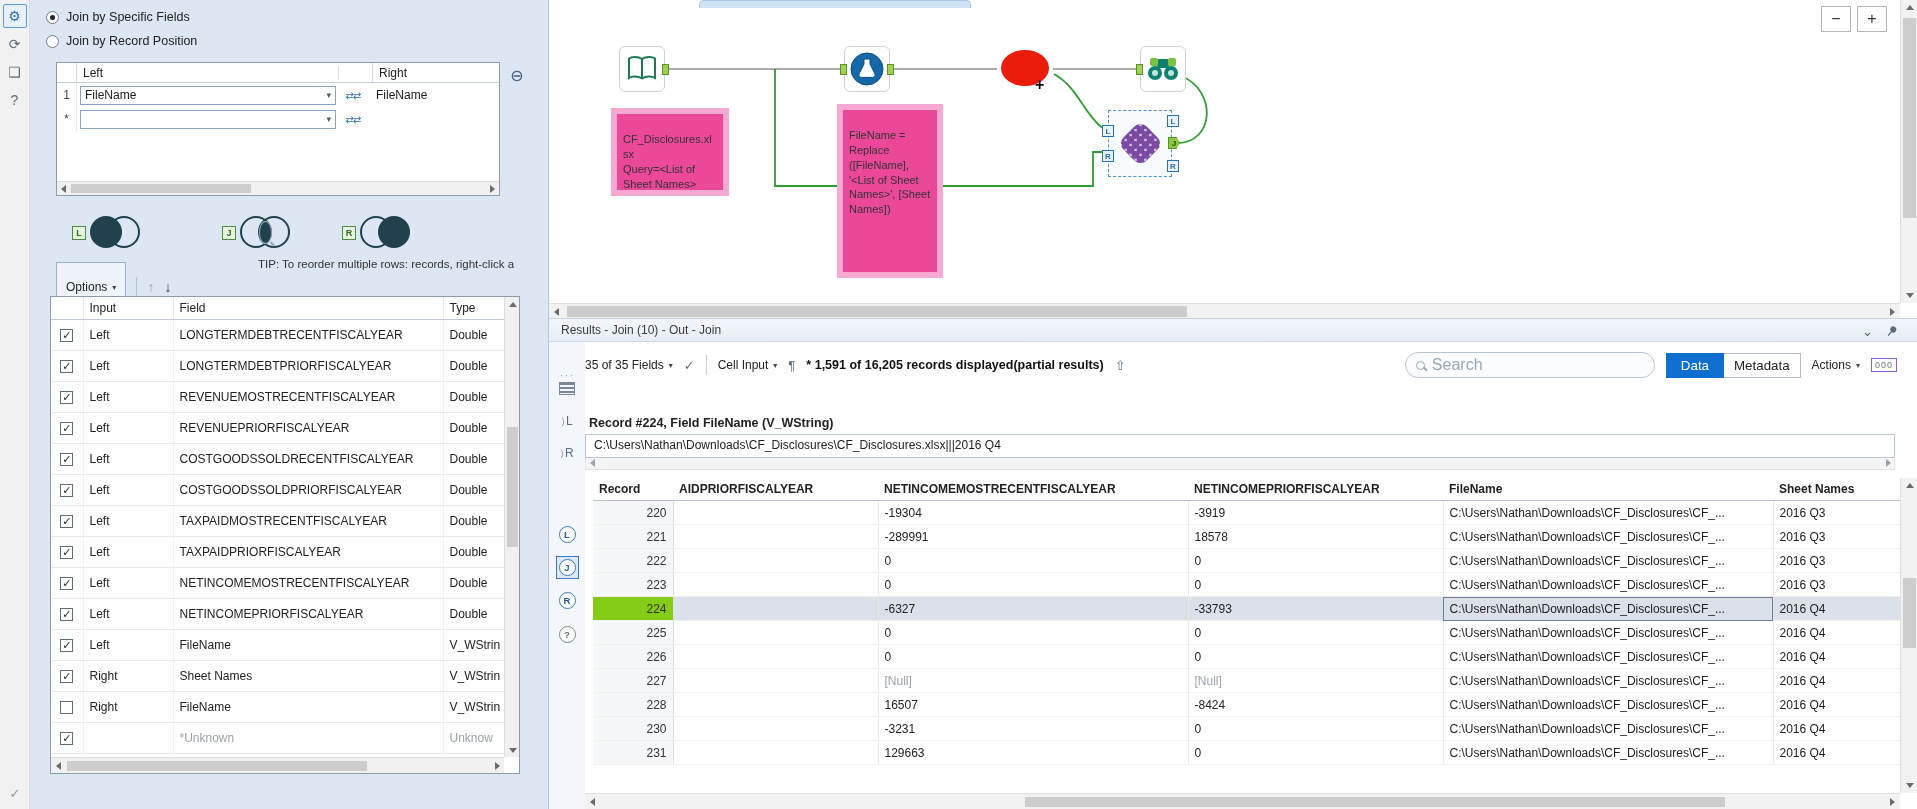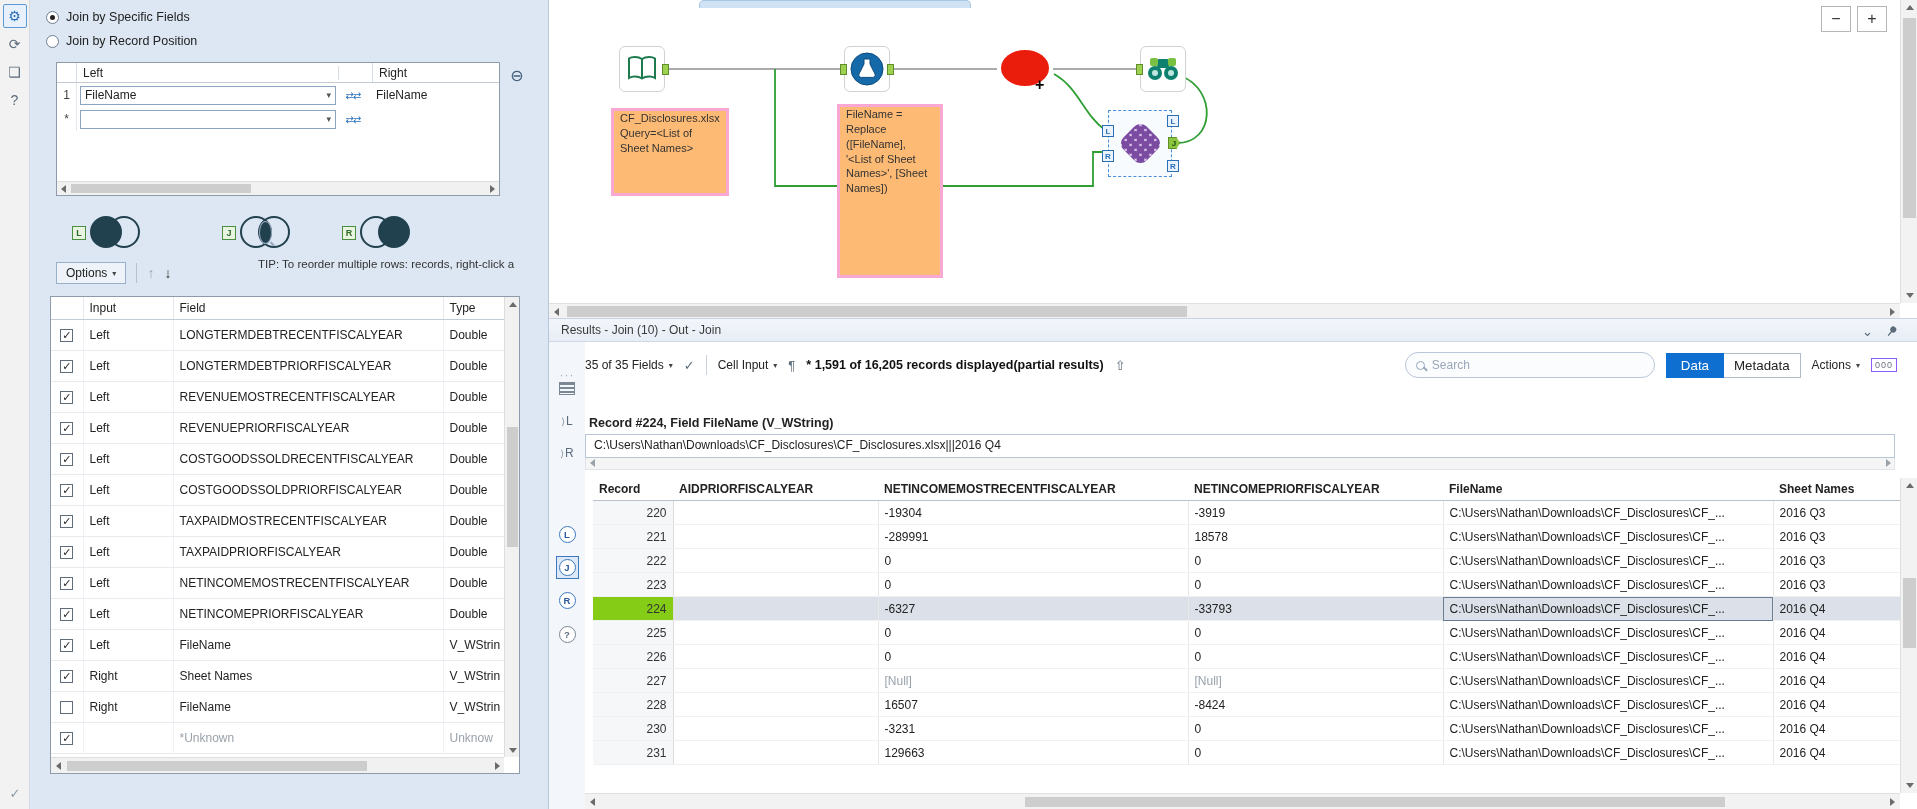--- a/index.html
+++ b/index.html
@@ -38,21 +38,21 @@
 .vlabel{width:14px;height:14px;border:1px solid #4a8f3f;background:#e8f4e0;color:#2f6b28;font-size:9px;font-weight:bold;display:flex;align-items:center;justify-content:center}
 .vcircles{position:relative;width:52px;height:34px;display:block}
 .vcircles i{position:absolute;top:0;width:32px;height:32px;border:2px solid #21414e;border-radius:50%;background:transparent}
 .vcircles .c1{left:0}
 .vcircles .c2{left:18px}
 .vl .c1{background:#21414e}
 .vr .c2{background:#21414e}
 .vj .lens{position:absolute;left:19px;top:5px;width:13px;height:23px;background:#21414e;border-radius:50%}
 
 .options-row{position:absolute;left:26px;top:262px;display:flex;align-items:center;gap:10px}
-.options-btn{background:#eef3f9;border:1px solid #9ab0c8;padding:3px 9px;font-size:12px;display:flex;align-items:center;gap:5px}
+.options-btn{background:#eef3f9;border:1px solid #9ab0c8;padding:17px 9px;font-size:12px;display:flex;align-items:center;gap:5px}
 .options-btn::after{content:"▾";font-size:8px;color:#444}
 .vsep{width:1px;height:20px;background:#b6c2d0}
 .mv-arrow{font-size:14px}
 .mv-up{color:#9aa6b2}
 .mv-dn{color:#333}
 #tip{position:absolute;left:228px;top:258px;width:288px;font-size:11.5px;color:#333;white-space:nowrap;overflow:hidden}
 
 #fields-table{position:absolute;left:20px;top:296px;width:470px;height:478px;background:#fff;border:1px solid #8d9bab}
 #fields-table table{border-collapse:collapse;table-layout:fixed;width:453px}
 #fields-table th{font-weight:normal;text-align:left;border-bottom:1px solid #c3ccd6;border-right:1px solid #e4e9ef;height:22px;padding:0 6px;background:#fff}
@@ -71,21 +71,21 @@
 .tri-d{width:0;height:0;border-left:4px solid transparent;border-right:4px solid transparent;border-top:5px solid #6b6b6b}
 .tri-l{width:0;height:0;border-top:4px solid transparent;border-bottom:4px solid transparent;border-right:5px solid #6b6b6b}
 .tri-r{width:0;height:0;border-top:4px solid transparent;border-bottom:4px solid transparent;border-left:5px solid #6b6b6b}
 
 
 #right{position:absolute;left:549px;top:0;width:1368px;height:809px}
 #canvas{position:absolute;left:0;top:0;width:1368px;height:318px;background:#fff;overflow:hidden}
 #canvas-tab{position:absolute;left:150px;top:0;width:272px;height:8px;background:#cfe3f5;border:1px solid #aac6e2;border-bottom:none;border-radius:5px 5px 0 0}
 .tool-plate{position:absolute;width:46px;height:46px;background:#fff;border:1px solid #d2d2d2;border-radius:6px;display:flex;align-items:center;justify-content:center}
 .anchor{position:absolute;width:7px;height:11px;background:#9dd14f;border:1px solid #5f8f2b}
-.annotation{position:absolute;border:3px solid #f9a8d4;background:#fdba74;padding:0 6px;font-size:11px;line-height:1.35;color:#333;white-space:pre-wrap;overflow-wrap:anywhere}
+.annotation{position:absolute;border:6px solid #f9a8d4;background:#ec4899;padding:18px 6px;font-size:11px;line-height:1.35;color:#333;white-space:pre-wrap;overflow-wrap:anywhere}
 #red-tool{position:absolute;left:452px;top:50px;width:48px;height:36px;background:#ea1c0c;border-radius:50%}
 #cursor-plus{position:absolute;left:486px;top:76px;font-size:16px;font-weight:bold;color:#000}
 #join-sel{position:absolute;left:559px;top:110px;width:64px;height:67px;border:1px dashed #4a90d9;background:rgba(220,235,250,.2)}
 #join-blob{position:absolute;left:15px;top:16px;width:33px;height:33px;background:#7a4ba0;transform:rotate(45deg);border-radius:9px;background-image:radial-gradient(#e6d6f2 1.3px,rgba(0,0,0,0) 1.4px);background-size:7px 7px}
 .jlabel{position:absolute;width:12px;height:12px;font-size:8px;font-weight:bold;display:flex;align-items:center;justify-content:center;background:#eaf2fb;border:1px solid #2a6fb8;color:#2a6fb8}
 .jlabel.green{background:#8cc63f;border:1px solid #5f8f2b;color:#1d4d12;clip-path:polygon(0 0,70% 0,100% 50%,70% 100%,0 100%)}
 .zoom{position:absolute;top:6px;width:30px;height:26px;border:1px solid #b5b5b5;background:#fff;display:flex;align-items:center;justify-content:center;font-size:16px;color:#333}
 #cv-vscroll{position:absolute;right:0;top:0;width:17px;height:303px;background:#f2f2f2;border-left:1px solid #e0e0e0}
 #cv-hscroll{position:absolute;left:0;bottom:0;right:17px;height:15px;background:#f2f2f2;border-top:1px solid #e0e0e0}
 
@@ -101,21 +101,21 @@
 .rail-circ{display:inline-flex;width:17px;height:17px;border:1px solid #3c78c0;border-radius:50%;align-items:center;justify-content:center;font-size:9.5px;font-weight:bold;color:#2a5a9c;background:#fff}
 .rail-sel{display:inline-flex;width:23px;height:23px;border:1px solid #3c78c0;background:#dde9f7;align-items:center;justify-content:center}
 .rail-circ.help{border-color:#7b8794;color:#5c6b7a}
 #res-toolbar{position:absolute;left:36px;right:20px;top:30px;height:34px;display:flex;align-items:center;gap:11px}
 .dd{display:flex;align-items:center;gap:5px;color:#222}
 .dd::after{content:"▾";font-size:8px;color:#444}
 .tb-sep{width:1px;height:20px;background:#c9d2dc}
 .tb-icon{color:#5c6b7a;font-size:13px}
 #records-info{font-weight:bold;font-size:12.5px;color:#111}
 #search-box{margin-left:auto;width:250px;height:26px;border:1px solid #b9c6d8;border-radius:13px;background:#fbfcfe;display:flex;align-items:center;padding:0 10px;gap:7px}
-#search-box input{border:none;outline:none;background:transparent;font-family:inherit;font-size:12px;width:190px;color:#333}
+#search-box input{border:none;outline:none;background:transparent;font-family:inherit;font-size:16px;width:190px;color:#333}
 #search-box input::placeholder{color:#9aa7b8}
 .lens{width:9px;height:9px;border:1.5px solid #97a7bb;border-radius:50%;position:relative;flex:none}
 .lens::after{content:"";position:absolute;width:5px;height:1.5px;background:#97a7bb;transform:rotate(45deg);right:-4px;bottom:-1px}
 #btn-data{background:#0f6fd0;border:1px solid #0f6fd0;color:#fff;padding:4px 14px}
 #btn-meta{background:#fff;border:1px solid #b3bcc8;border-left:none;color:#222;padding:4px 10px}
 #page-box{border:1px solid #8b5cf6;color:#6b7684;font-size:9px;padding:1px 3px;letter-spacing:1px}
 #cell-info{position:absolute;left:40px;top:98px;font-weight:bold;font-size:12.5px}
 #cell-value{position:absolute;left:36px;top:116px;width:1310px;height:24px;border:1px solid #b9c6d8;background:#fff;padding:3px 8px;white-space:nowrap;overflow:hidden}
 #cv-mini{position:absolute;left:36px;top:140px;width:1310px;height:12px;background:#f5f5f5;border:1px solid #e0e4ea;border-top:none}
 #rgrid{position:absolute;left:44px;top:160px;width:1315px;height:315px;overflow:hidden;background:#fff}

